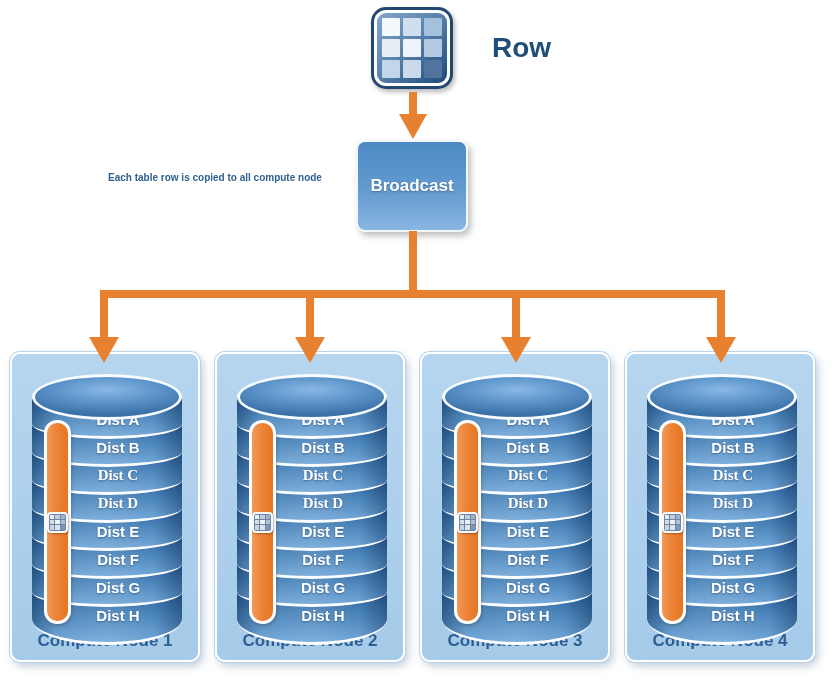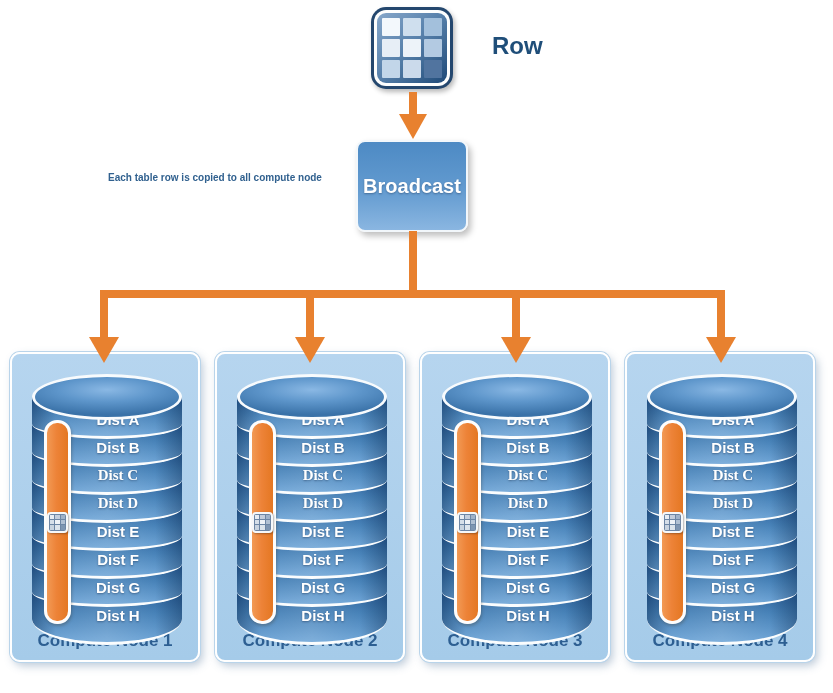--- a/index.html
+++ b/index.html
@@ -14,29 +14,29 @@
   .ti-grid { width:100%; height:100%; border-radius:9px; padding:5px;
     background:linear-gradient(135deg,#86a7ca 0%,#5a83ad 45%,#1f4a78 100%);
     display:grid; grid-template-columns:repeat(3,1fr); grid-template-rows:repeat(3,1fr); gap:3px; }
   .ti-grid span { border-radius:1px; }
   .ti-grid span:nth-child(1){background:#f3f8fc;} .ti-grid span:nth-child(2){background:#cfdfee;}
   .ti-grid span:nth-child(3){background:#a3c0dc;} .ti-grid span:nth-child(4){background:#e7eef6;}
   .ti-grid span:nth-child(5){background:#edf3f9;} .ti-grid span:nth-child(6){background:#b3cae2;}
   .ti-grid span:nth-child(7){background:#c2d6e9;} .ti-grid span:nth-child(8){background:#cbdaeb;}
   .ti-grid span:nth-child(9){background:#51749f;}
 
-  .row-label { position:absolute; left:492px; top:32px; font-size:24px; font-weight:bold; color:#1f4e79; }
+  .row-label { position:absolute; left:492px; top:32px; font-size:28px; font-weight:bold; color:#1f4e79; }
 
   
   .broadcast-box { position:absolute; left:356px; top:140px; width:112px; height:92px;
     border-radius:9px; border:2px solid #f2f7fb;
     background:linear-gradient(180deg,#4d8ac4 0%,#639bd0 55%,#8ab6e1 100%);
     box-shadow:3px 4px 6px rgba(0,0,0,.25);
     display:flex; align-items:center; justify-content:center; }
-  .broadcast-box span { color:#fff; font-size:20px; font-weight:bold; text-shadow:0 1px 2px rgba(20,40,70,.4); }
+  .broadcast-box span { color:#fff; font-size:17px; font-weight:bold; text-shadow:0 1px 2px rgba(20,40,70,.4); }
 
   .caption { position:absolute; left:108px; top:171px; width:224px;
     font-size:10px; font-weight:bold; color:#31618f; line-height:1.32; }
 
   
   .shaft-v { position:absolute; width:8px; background:#e8812f; }
   .shaft-h { position:absolute; height:8px; background:#e8812f; }
   .ah { position:absolute; width:0; height:0;
     border-left:15px solid transparent; border-right:15px solid transparent;
     border-top:26px solid #e8812f; }

